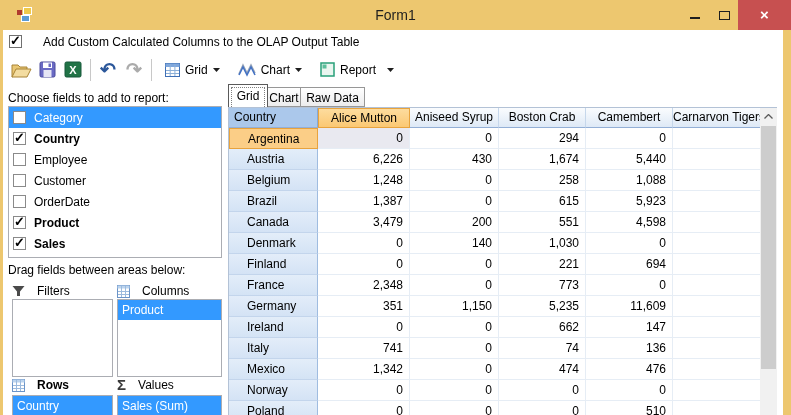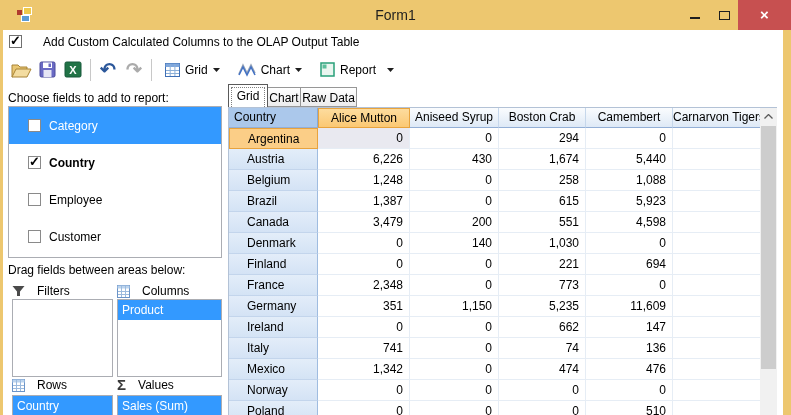--- a/index.html
+++ b/index.html
@@ -39,51 +39,51 @@
   .tb-ico { display:flex; align-items:center; justify-content:center; width:26px; height:26px; }
   .tb-sep { width:1px; height:22px; background:#C8C8C8; margin:0 4px; }
   .tb-group { display:flex; align-items:center; gap:5px; padding:0 9px; height:26px; }
   .undo-glyph { font-size:19px; font-weight:bold; color:#2B579A; line-height:19px; }
   .redo-glyph { font-size:19px; font-weight:bold; color:#ABABAB; line-height:19px; }
 
   
   .chooser-label { position:absolute; left:8px; top:91px; }
   .fieldlist { position:absolute; left:8px; top:106px; width:214px; height:152px;
                border:1px solid #ABADB3; background:#fff; overflow:hidden; }
-  .fl-item { height:37px; display:flex; align-items:center; padding-left:19px; gap:8px; }
+  .fl-item { height:21px; display:flex; align-items:center; padding-left:4px; gap:8px; }
   .fl-item.sel { background:#3399FF; color:#fff; }
   .fl-item.bold { font-weight:bold; }
   .fl-cbx { width:13px; height:13px; border:1px solid #8A8A8A; background:#fff; position:relative; flex:0 0 13px; }
   .fl-cbx.checked::after { content:"✓"; position:absolute; left:0px; top:-3px; font-size:13px; font-weight:bold; color:#000; }
 
   .drag-label { position:absolute; left:8px; top:263px; }
   .area-label { position:absolute; display:flex; align-items:center; gap:12px; height:14px; }
   .al-filters { left:12px;  top:284px; }
   .al-columns { left:117px; top:284px; }
-  .al-rows    { left:12px;  top:378px; }
+  .al-rows    { left:12px;  top:378px;font-weight:bold; }
   .al-values  { left:117px; top:378px; }
   .sigma { font-size:15px; font-weight:bold; color:#3A3A3A; line-height:14px; }
   .area-box { position:absolute; border:1px solid #ABADB3; background:#fff; overflow:hidden; }
   .bx-filters { left:12px;  top:299px; width:101px; height:78px; }
   .bx-columns { left:117px; top:299px; width:105px; height:78px; }
   .bx-rows    { left:12px;  top:395px; width:101px; height:40px; }
   .bx-values  { left:117px; top:395px; width:105px; height:40px; }
   .area-item { height:20px; line-height:20px; background:#3399FF; color:#fff; padding-left:4px;
                white-space:nowrap; overflow:hidden; }
 
   
   .tab { position:absolute; text-align:center; white-space:nowrap; }
   .tab-active { left:228px; top:84px; width:40px; height:23px; background:#fff;
                 border:1px solid #5A5A5A; border-bottom:none; z-index:3; padding-top:4px; }
   .tab-active .focus { position:absolute; left:2px; top:2px; right:2px; bottom:0;
                        border:1px dotted #808080; border-bottom:none; }
   .tab-idle { top:87px; height:20px; background:linear-gradient(#FFFFFF,#ECECED);
               border:1px solid #979797; padding-top:3px; z-index:1; }
   .tab-chart { left:267px; width:34px; }
-  .tab-raw   { left:300px; width:57px; }
+  .tab-raw   { left:300px; width:65px; }
 
   
   .grid { position:absolute; left:228px; top:107px; width:549px; height:308px; background:#fff;
           border-top:1px solid #B3C2D6; border-left:1px solid #B3C2D6; overflow:hidden; z-index:2; }
   .ghead { display:flex; height:20px; width:532px; }
   .gh { border-right:1px solid #C6D7EB; border-bottom:1px solid #93AFD6;
         background:linear-gradient(#FAFCFE,#DEE9F6); text-align:center; line-height:19px;
         white-space:nowrap; overflow:hidden; }
   .gh.corner { background:#ABC8EB; border-right:1px solid #86A9D6; text-align:left; padding-left:5px; }
   .gh.hl { background:linear-gradient(#FDDC9E,#FBC univers873); background:linear-gradient(#FDDC9E,#FBC873);

